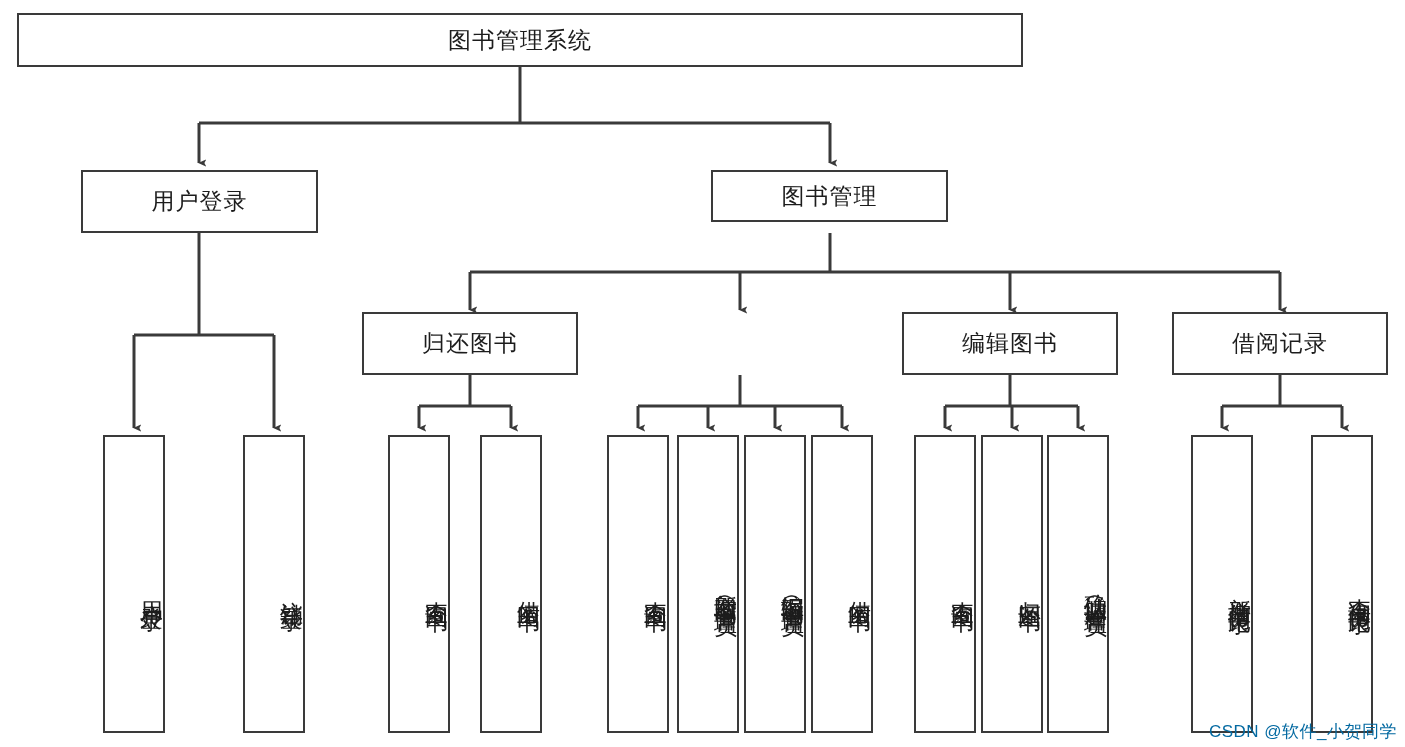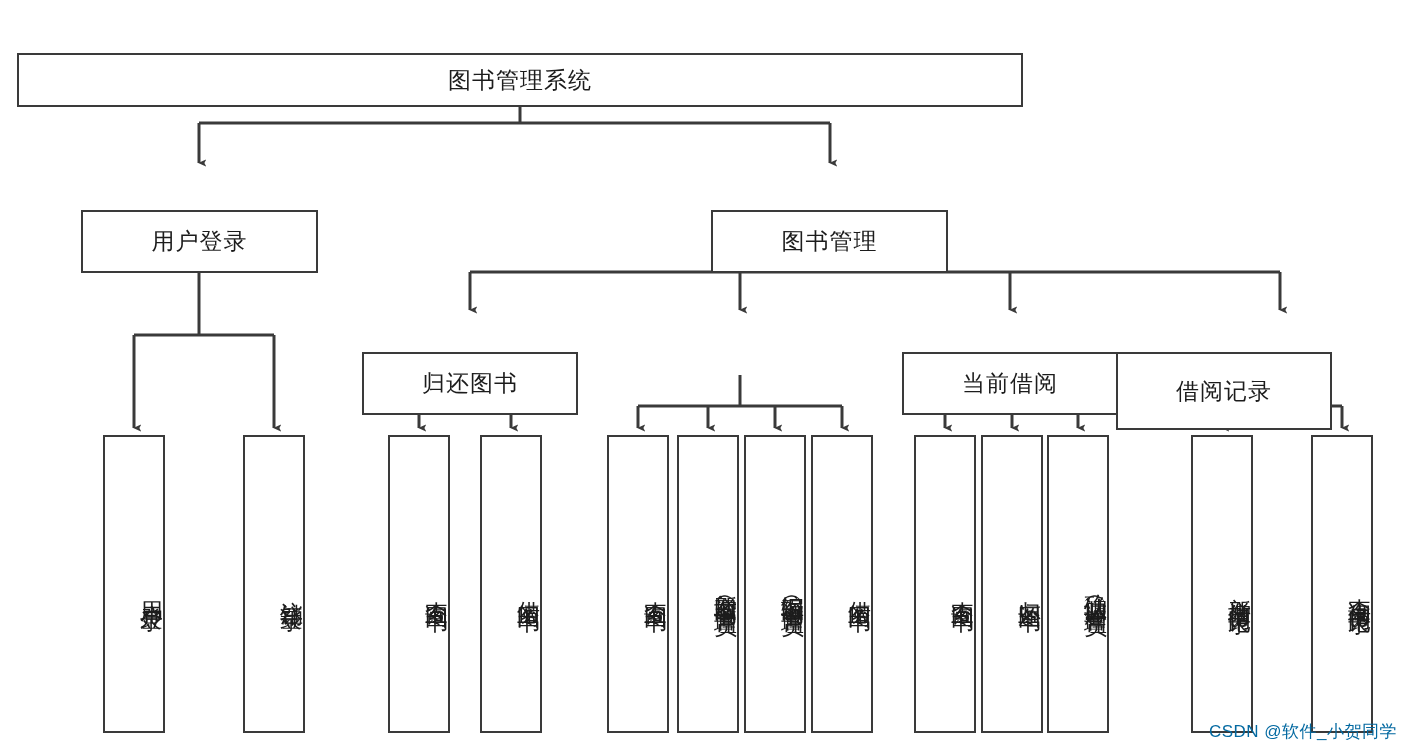--- a/index.html
+++ b/index.html
@@ -31,21 +31,20 @@
     background: #ffffff;
     border: 2px solid #3a3a3a;
     display: flex;
     align-items: center;
     justify-content: center;
     color: #1c1c1c;
   }
   .node.horiz {
     font-size: 23px;
     letter-spacing: 1px;
-    margin-top: 40px;
   }
   .node.vert {
     writing-mode: vertical-rl;
     text-orientation: upright;
     font-size: 23px;
     letter-spacing: 3px;
     align-items: flex-start;
     justify-content: center;
     padding-top: 10px;
     line-height: 1;
@@ -122,31 +121,31 @@
     </g>
   </svg>
 
   <div class="node horiz" style="left:17px; top:13px; width:1006px; height:54px;">
     <span>图书管理系统</span>
   </div>
 
   <div class="node horiz" style="left:81px; top:170px; width:237px; height:63px;">
     <span>用户登录</span>
   </div>
-  <div class="node horiz" style="left:711px; top:170px; width:237px; height:63px;">
+  <div class="node horiz" style="left:711px; top:170px; width:237px; height:52px;">
     <span>图书管理</span>
   </div>
 
   <div class="node horiz" style="left:362px; top:312px; width:216px; height:63px;">
     <span>归还图书</span>
   </div>
   <div class="node horiz" style="left:902px; top:312px; width:216px; height:63px;">
-    <span>当前借阅</span>
+    <span>编辑图书</span>
   </div>
-  <div class="node horiz" style="left:1116px; top:312px; width:216px; height:78px;">
+  <div class="node horiz" style="left:1172px; top:312px; width:216px; height:63px;">
     <span>借阅记录</span>
   </div>
 
   <div class="node vert" style="left:103px; top:435px; width:62px; height:298px;">
     <span class="vlabel">用户登录</span>
   </div>
   <div class="node vert" style="left:243px; top:435px; width:62px; height:298px;">
     <span class="vlabel">注销登录</span>
   </div>
 

